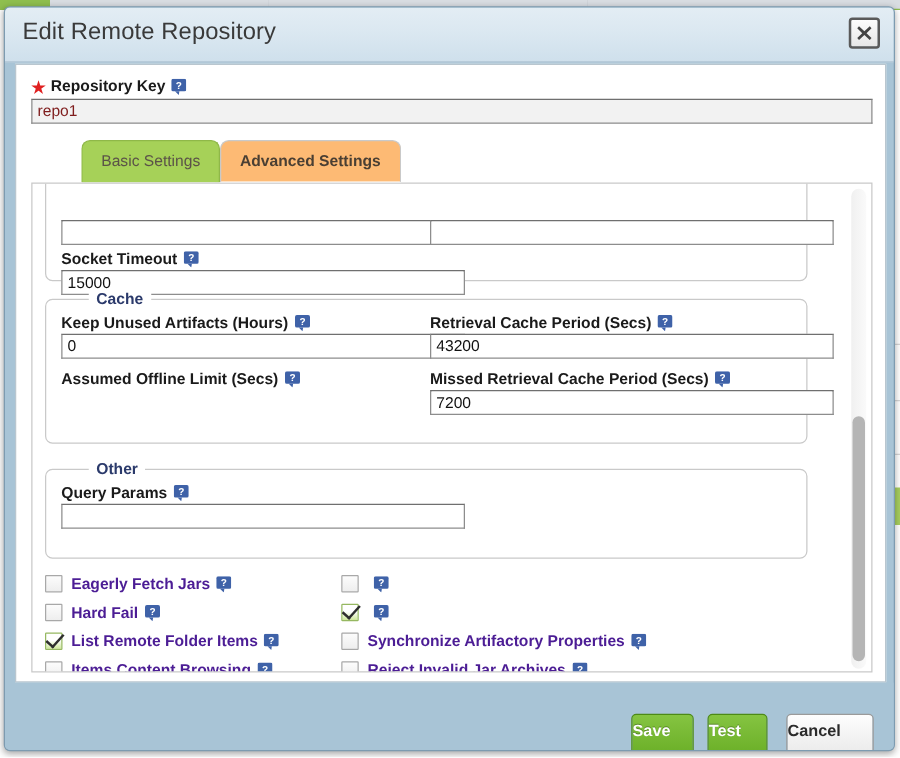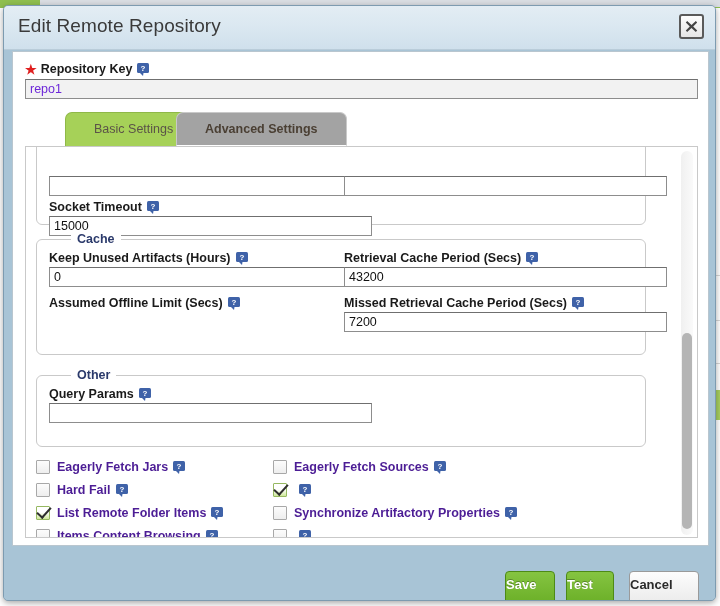--- a/index.html
+++ b/index.html
@@ -139,48 +139,48 @@
     height: 20px;
     border: 1px solid #8d8d8d;
     border-top-color: #6f6f6f;
     background: #ffffff;
     padding: 0 4px;
     box-sizing: border-box;
     outline: none;
   }
   .txt.disabled {
     background: #f2f2f2;
-    color: #6d28d9;
+    color: #7f1d1d;
   }
   .txt-repokey { width: 673px; }
 
   
   .tabs {
     position: relative;
     height: 34px;
     margin: 13px 0 0 52px;
   }
   .tab {
     position: absolute;
     top: 0;
     height: 34px;
     line-height: 33px;
-    padding: 0 28px;
+    padding: 0 15px;
     font-size: 12.5px;
     color: #5b5348;
     background: #a6d158;
     border: 1px solid #8fb848;
     border-bottom: none;
     border-radius: 7px 7px 0 0;
     box-sizing: border-box;
     cursor: pointer;
     text-align: center;
   }
   .tab.active {
-    background: #a3a3a3;
+    background: #fdba74;
     border: 1px solid #c9c9c9;
     border-bottom: 1px solid #ffffff;
     color: #4a3f33;
     font-weight: bold;
     z-index: 3;
   }
   #tab0 { left: 0; }
   #tab1 { left: 111px; }
   #tab2 { left: 250px; margin-top: 48px; }
 
@@ -495,21 +495,20 @@
                 <span class="help-icon">
                   <svg width="12" height="13" viewBox="0 0 12 13">
                       <rect x="0" y="0" width="12" height="10" rx="1.5" fill="#3f62a8"></rect>
                       <path d="M3 10 L6 13 L6.5 10 Z" fill="#3f62a8"></path>
                       <text x="6" y="8" font-size="8" font-family="Liberation Sans, sans-serif" font-weight="bold" fill="#ffffff" text-anchor="middle">?</text>
                     </svg>
                 </span>
               </div>
               <div class="cbcol">
                 <span class="cb"></span>
-                <span class="cb-label">Eagerly Fetch Sources</span>
                 <span class="help-icon">
                   <svg width="12" height="13" viewBox="0 0 12 13">
                       <rect x="0" y="0" width="12" height="10" rx="1.5" fill="#3f62a8"></rect>
                       <path d="M3 10 L6 13 L6.5 10 Z" fill="#3f62a8"></path>
                       <text x="6" y="8" font-size="8" font-family="Liberation Sans, sans-serif" font-weight="bold" fill="#ffffff" text-anchor="middle">?</text>
                     </svg>
                 </span>
               </div>
             </div>
 
@@ -569,20 +568,21 @@
                 <span class="help-icon">
                   <svg width="12" height="13" viewBox="0 0 12 13">
                       <rect x="0" y="0" width="12" height="10" rx="1.5" fill="#3f62a8"></rect>
                       <path d="M3 10 L6 13 L6.5 10 Z" fill="#3f62a8"></path>
                       <text x="6" y="8" font-size="8" font-family="Liberation Sans, sans-serif" font-weight="bold" fill="#ffffff" text-anchor="middle">?</text>
                     </svg>
                 </span>
               </div>
               <div class="cbcol">
                 <span class="cb"></span>
+                <span class="cb-label">Reject Invalid Jar Archives</span>
                 <span class="help-icon">
                   <svg width="12" height="13" viewBox="0 0 12 13">
                       <rect x="0" y="0" width="12" height="10" rx="1.5" fill="#3f62a8"></rect>
                       <path d="M3 10 L6 13 L6.5 10 Z" fill="#3f62a8"></path>
                       <text x="6" y="8" font-size="8" font-family="Liberation Sans, sans-serif" font-weight="bold" fill="#ffffff" text-anchor="middle">?</text>
                     </svg>
                 </span>
               </div>
             </div>
 

